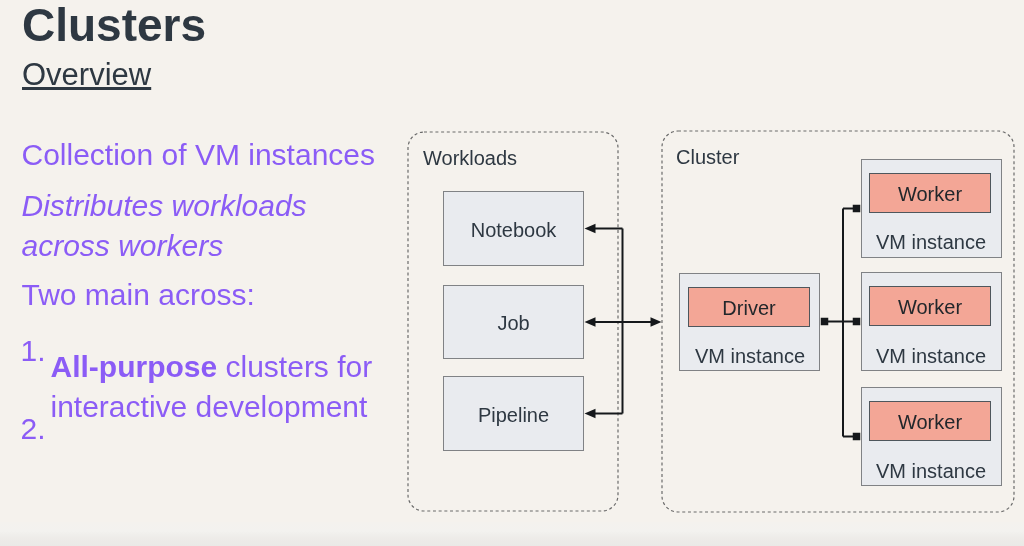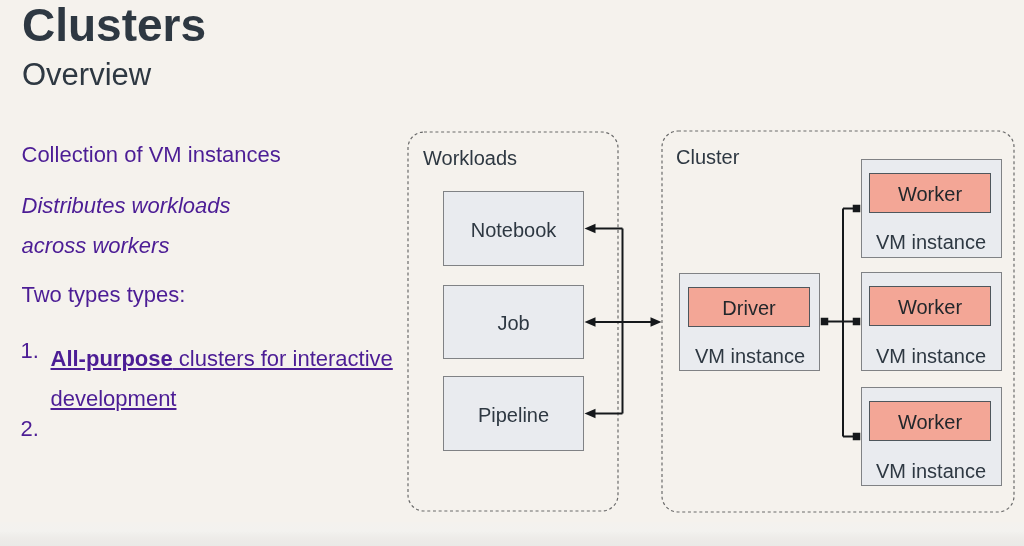--- a/index.html
+++ b/index.html
@@ -1,40 +1,40 @@
 <!DOCTYPE html>
 <html><head>
 <meta charset="utf-8">
 <style>
   html,body{margin:0;padding:0;}
   .slide{position:relative;width:1024px;height:546px;background:#f5f2ed;
     font-family:"Liberation Sans",sans-serif;color:#2e3842;overflow:hidden;}
   .t{position:absolute;white-space:nowrap;}
   .title{left:22px;top:2px;font-size:46px;font-weight:bold;line-height:1;}
-  .subtitle{left:22px;top:59px;font-size:31px;line-height:1;}
-  .body{font-size:22px;line-height:40px;color:#4c1d95;}
+  .subtitle{left:22px;top:59px;font-size:31px;line-height:1;text-decoration:underline;}
+  .body{font-size:30px;line-height:40px;color:#8b5cf6;}
   .p1{left:21.5px;top:134.5px;}
   .p2{left:21.5px;top:185.5px;font-style:italic;}
   .p3{left:21.5px;top:275px;}
   .li1{left:20.5px;top:331px;}
   .li2{left:20.5px;top:409px;}
-  .li-txt{position:absolute;left:30px;top:8px;text-decoration:underline;}
+  .li-txt{position:absolute;left:30px;top:16px;}
   .num{position:absolute;left:0;top:0;}
   .botstrip{position:absolute;left:0;top:522px;width:1024px;height:24px;
     background:linear-gradient(180deg,#f4f2ee 0%,#f3f2ef 38%,#f1f0ed 46%,#edebe8 70%,#eae9e6 100%);}
 </style>
 </head>
 <body>
 <div class="slide">
   <div class="t title">Clusters</div>
   <div class="t subtitle">Overview</div>
 
   <div class="t body p1">Collection of VM instances</div>
   <div class="t body p2">Distributes workloads<br>across workers</div>
-  <div class="t body p3">Two types types:</div>
+  <div class="t body p3">Two main across:</div>
   <div class="body li1" style="position:absolute;width:400px;white-space:normal;">
     <span class="num">1.</span>
     <span class="li-txt" style="position:relative;left:30px;display:inline-block;width:350px;"><b>All-purpose</b> clusters for interactive development</span>
   </div>
   <div class="body li2" style="position:absolute;width:400px;white-space:normal;">
     <span class="num">2.</span>
   </div>
 
   <div class="botstrip"></div>
 

